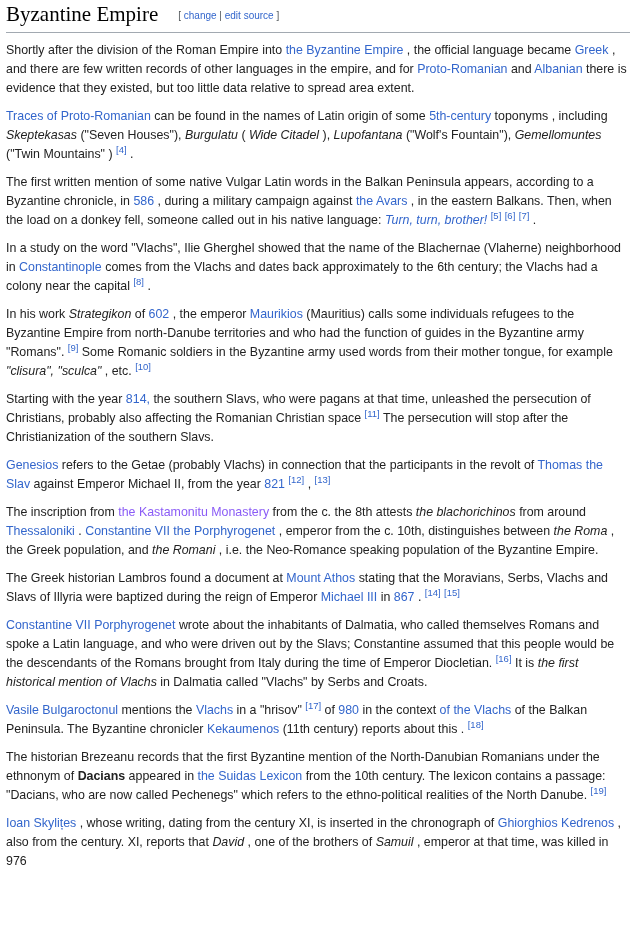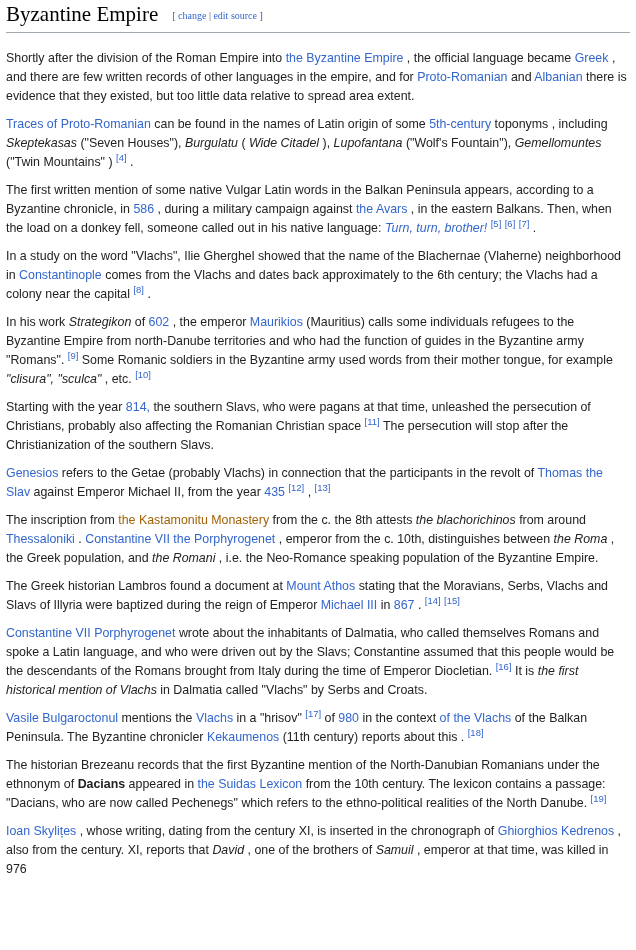--- a/index.html
+++ b/index.html
@@ -1,24 +1,24 @@
 <!DOCTYPE html>
 <html><head>
 <meta charset="utf-8">
 <style>
   html, body { margin: 0; padding: 0; background: #ffffff; }
   body { width: 636px; height: 950px; overflow: hidden; }
   .page { padding: 0 6px; font-family: "Liberation Sans", sans-serif; font-size: 12.4px; line-height: 19px; color: #222222; }
   h2.heading { margin: 0; padding: 1px 0 3px 0; border-bottom: 1px solid #a2a9b1; font-family: "Liberation Serif", serif; font-weight: normal; font-size: 21px; line-height: 26px; color: #000; }
-  .editsection { font-family: Liberation Serif, serif; font-size: 10px; color: #54595d; margin-left: 14px; vertical-align: 2px; text-align: center; }
+  .editsection { font-family: Liberation Sans, sans-serif; font-size: 10px; color: #54595d; margin-left: 20px; vertical-align: 2px; text-align: center; }
   .editsection a { color: #3366cc; text-decoration: none; }
   p { margin: 9px 0 0 0; }
-  p.first { margin-top: 16px; }
+  p.first { margin-top: 8px; }
   a.l { color: #3366cc; text-decoration: none; }
-  a.new { color: #a16207; text-decoration: none; }
+  a.new { color: #8b5cf6; text-decoration: none; }
   sup { font-size: 9.5px; line-height: 0; vertical-align: 5px; }
   sup a { color: #3366cc; text-decoration: none; }
   i { font-style: italic; }
   b { font-weight: bold; }
   .gap-big { }
 </style>
 </head>
 <body>
 
 <div class="page">
@@ -32,21 +32,21 @@
   <p class="gap-big"><a class="l">Traces of Proto-Romanian</a><span> can be found in the names of Latin origin of some </span><a class="l">5th-century</a><span> toponyms , including </span><i>Skeptekasas</i><span> ("Seven Houses"), </span><i>Burgulatu</i><span> ( </span><i>Wide Citadel</i><span> ), </span><i>Lupofantana</i><span> ("Wolf's Fountain"), </span><i>Gemellomuntes</i><span> ("Twin Mountains" ) </span><sup><a>[4]</a></sup><span> .</span></p>
 
   <p class="gap-big"><span>The first written mention of some native Vulgar Latin words in the Balkan Peninsula appears, according to a Byzantine chronicle, in </span><a class="l">586</a><span> , during a military campaign against </span><a class="l">the Avars</a><span> , in the eastern Balkans. Then, when the load on a donkey fell, someone called out in his native language: </span><a class="l"><i>Turn, turn, brother!</i></a> <sup><a>[5]</a></sup> <sup><a>[6]</a></sup> <sup><a>[7]</a></sup><span> .</span></p>
 
   <p class="gap-big"><span>In a study on the word "Vlachs", Ilie Gherghel showed that the name of the Blachernae (Vlaherne) neighborhood in </span><a class="l">Constantinople</a><span> comes from the Vlachs and dates back approximately to the 6th century; the Vlachs had a colony near the capital </span><sup><a>[8]</a></sup><span> .</span></p>
 
   <p class="gap-big"><span>In his work </span><i>Strategikon</i><span> of </span><a class="l">602</a><span> , the emperor </span><a class="l">Maurikios</a><span> (Mauritius) calls some individuals refugees to the Byzantine Empire from north-Danube territories and who had the function of guides in the Byzantine army "Romans". </span><sup><a>[9]</a></sup><span> Some Romanic soldiers in the Byzantine army used words from their mother tongue, for example </span><i>"clisura", "sculca"</i><span> , etc. </span><sup><a>[10]</a></sup></p>
 
   <p class="gap-big"><span>Starting with the year </span><a class="l">814,</a><span> the southern Slavs, who were pagans at that time, unleashed the persecution of Christians, probably also affecting the Romanian Christian space </span><sup><a>[11]</a></sup><span> The persecution will stop after the Christianization of the southern Slavs.</span></p>
 
-  <p class="gap-big"><a class="l">Genesios</a><span> refers to the Getae (probably Vlachs) in connection that the participants in the revolt of </span><a class="l">Thomas the Slav</a><span> against Emperor Michael II, from the year </span><a class="l">435</a><span> </span><sup><a>[12]</a></sup><span> , </span><sup><a>[13]</a></sup></p>
+  <p class="gap-big"><a class="l">Genesios</a><span> refers to the Getae (probably Vlachs) in connection that the participants in the revolt of </span><a class="l">Thomas the Slav</a><span> against Emperor Michael II, from the year </span><a class="l">821</a><span> </span><sup><a>[12]</a></sup><span> , </span><sup><a>[13]</a></sup></p>
 
   <p class="gap-big"><span>The inscription from </span><a class="new">the Kastamonitu Monastery</a><span> from the c. the 8th attests </span><i>the blachorichinos</i><span> from around </span><a class="l">Thessaloniki</a><span> . </span><a class="l">Constantine VII the Porphyrogenet</a><span> , emperor from the c. 10th, distinguishes between </span><i>the Roma</i><span> , the Greek population, and </span><i>the Romani</i><span> , i.e. the Neo-Romance speaking population of the Byzantine Empire.</span></p>
 
   <p class="gap-big"><span>The Greek historian Lambros found a document at </span><a class="l">Mount Athos</a><span> stating that the Moravians, Serbs, Vlachs and Slavs of Illyria were baptized during the reign of Emperor </span><a class="l">Michael III</a><span> in </span><a class="l">867</a><span> . </span><sup><a>[14]</a></sup> <sup><a>[15]</a></sup></p>
 
   <p class="gap-big"><a class="l">Constantine VII Porphyrogenet</a><span> wrote about the inhabitants of Dalmatia, who called themselves Romans and spoke a Latin language, and who were driven out by the Slavs; Constantine assumed that this people would be the descendants of the Romans brought from Italy during the time of Emperor Diocletian. </span><sup><a>[16]</a></sup><span> It is </span><i>the first historical mention of Vlachs</i><span> in Dalmatia called "Vlachs" by Serbs and Croats.</span></p>
 
   <p class="gap-big"><a class="l">Vasile Bulgaroctonul</a><span> mentions the </span><a class="l">Vlachs</a><span> in a "hrisov" </span><sup><a>[17]</a></sup><span> of </span><a class="l">980</a><span> in the context </span><a class="l">of the Vlachs</a><span> of the Balkan Peninsula. The Byzantine chronicler </span><a class="l">Kekaumenos</a><span> (11th century) reports about this . </span><sup><a>[18]</a></sup></p>
 
   <p class="gap-big"><span>The historian Brezeanu records that the first Byzantine mention of the North-Danubian Romanians under the ethnonym of </span><b>Dacians</b><span> appeared in </span><a class="l">the Suidas Lexicon</a><span> from the 10th century. The lexicon contains a passage: "Dacians, who are now called Pechenegs" which refers to the ethno-political realities of the North Danube. </span><sup><a>[19]</a></sup></p>

